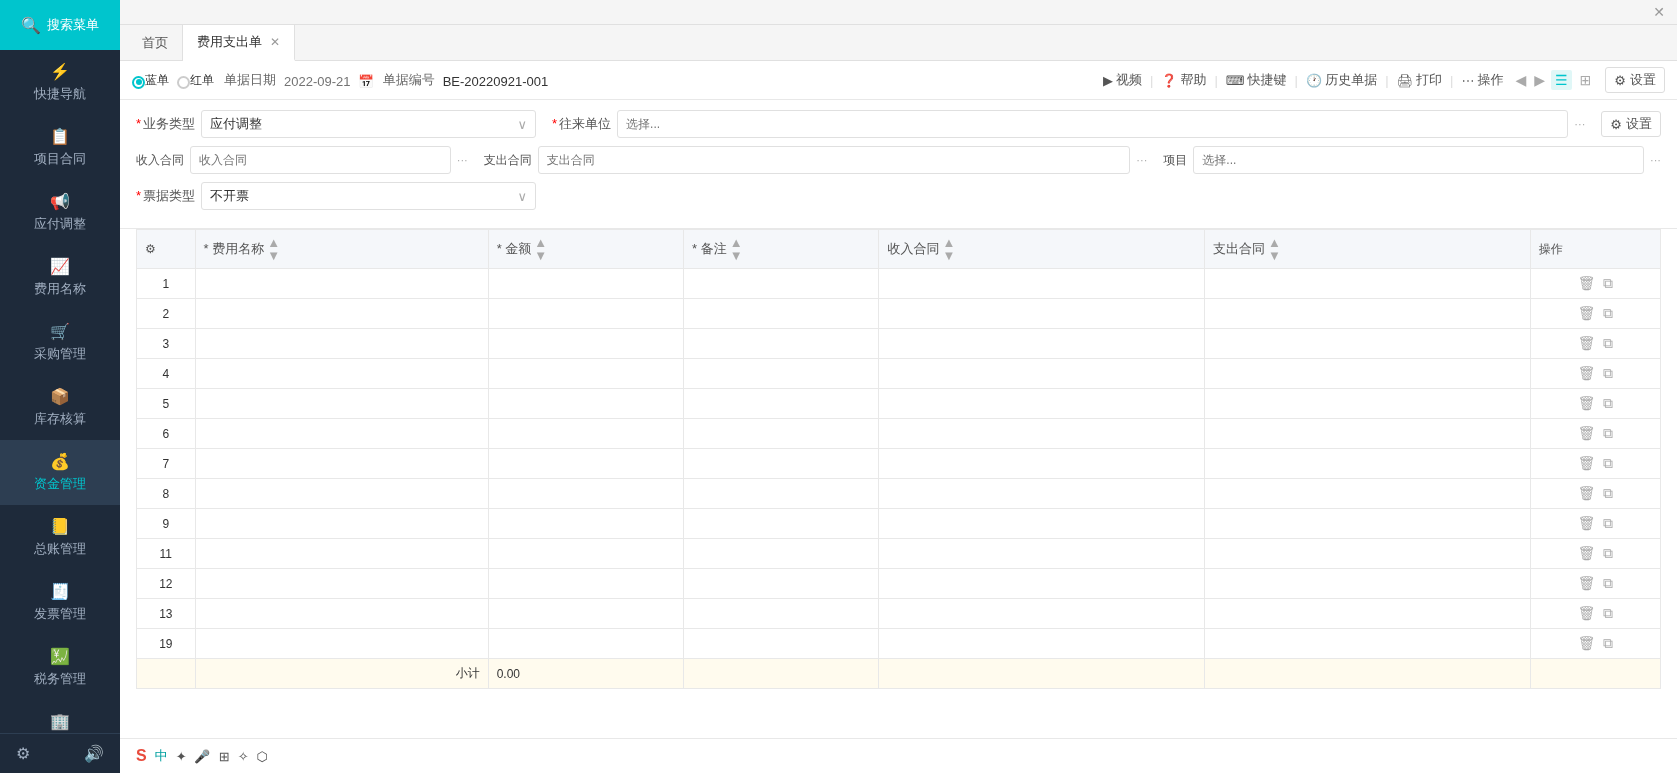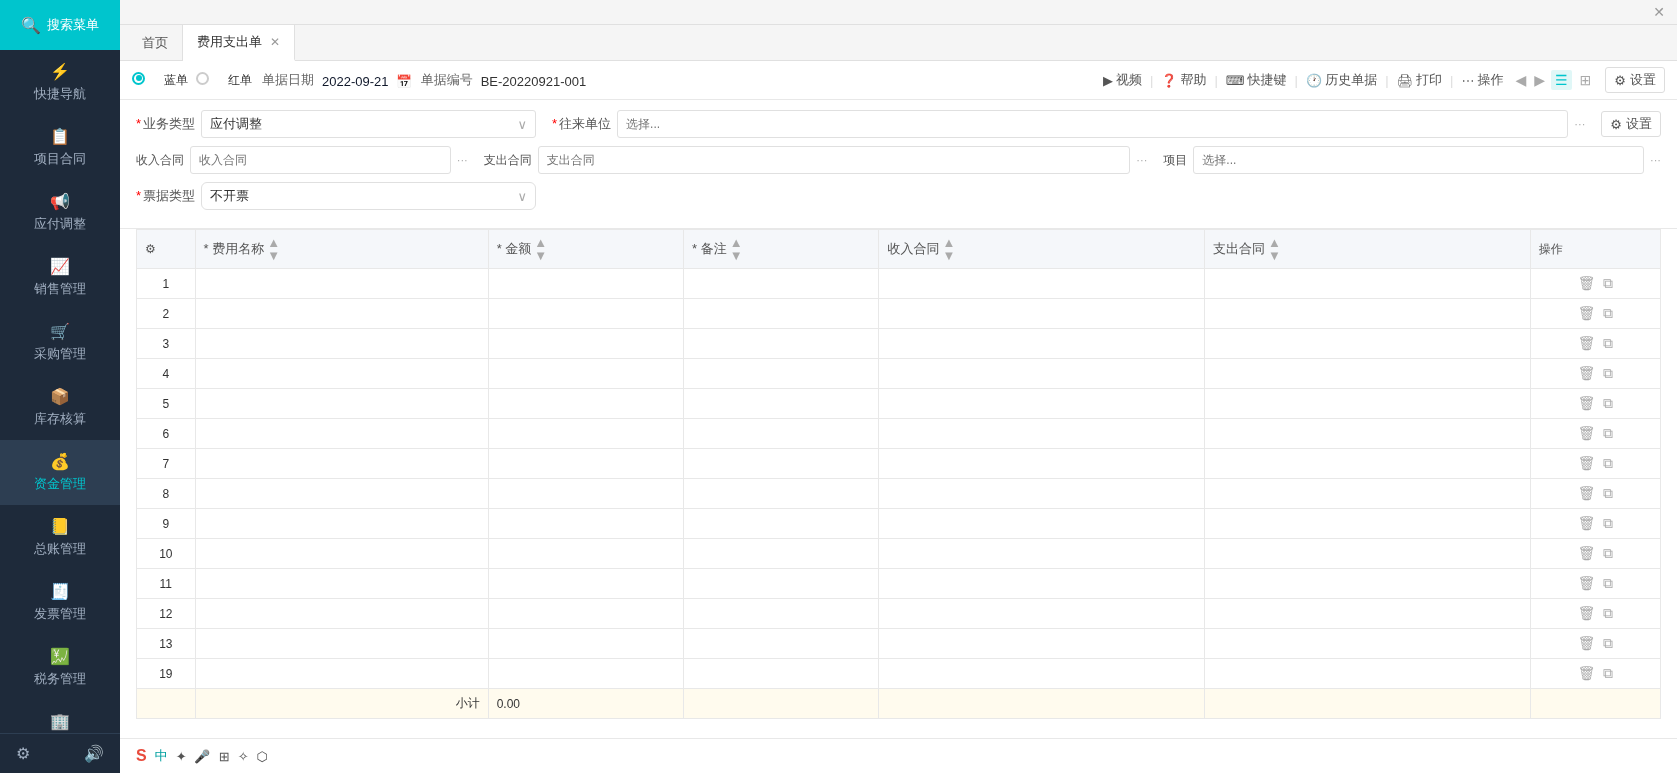--- a/index.html
+++ b/index.html
@@ -106,21 +106,21 @@
       border-bottom: 1px solid #e8e8e8;
       background: #fff;
     }
     .toolbar-left {
       display: flex;
       align-items: center;
       gap: 10px;
       font-size: 12px;
     }
     .radio-group { display: flex; align-items: center; gap: 8px; }
-    .radio-item { display: flex; align-items: flex-start; gap: 19px; cursor: pointer; }
+    .radio-item { display: flex; align-items: flex-end; gap: 0; cursor: pointer; }
     .radio-dot {
       width: 13px; height: 13px;
       border-radius: 50%;
       border: 2px solid #ccc;
       display: flex; align-items: center; justify-content: center;
     }
     .radio-dot.checked { border-color: #00c5cd; }
     .radio-dot.checked::after {
       content: '';
       width: 6px; height: 6px;
@@ -339,21 +339,21 @@
       <div class="sidebar-item">
       <span class="sidebar-item-icon">📋</span>
       <span>项目合同</span>
     </div>
       <div class="sidebar-item">
       <span class="sidebar-item-icon">📢</span>
       <span>应付调整</span>
     </div>
       <div class="sidebar-item">
       <span class="sidebar-item-icon">📈</span>
-      <span>销售管理</span>
+      <span>费用名称</span>
     </div>
       <div class="sidebar-item">
       <span class="sidebar-item-icon">🛒</span>
       <span>采购管理</span>
     </div>
       <div class="sidebar-item">
       <span class="sidebar-item-icon">📦</span>
       <span>库存核算</span>
     </div>
       <div class="sidebar-item active">
@@ -408,21 +408,21 @@
             <div class="radio-dot checked"></div>
             <span class="radio-label">蓝单</span>
           </div>
           <div class="radio-item">
             <div class="radio-dot"></div>
             <span class="radio-label">红单</span>
           </div>
         </div>
         <div class="form-meta">
           <span class="meta-label">单据日期</span>
-          <span style="color:#0f172a;">2022-09-21</span>
+          <span style="color:#737373;">2022-09-21</span>
           <span class="calendar-icon">📅</span>
           <span class="meta-label">单据编号</span>
           <span style="color:#333;">BE-20220921-001</span>
         </div>
       </div>
       <div class="toolbar-right" id="toolbar-actions">
         <div style="display: flex; align-items: center; gap: 8px; font-size: 12px; color: rgb(85, 85, 85);">
             <div class="toolbar-action">
               <span>▶</span>
               <span>视频</span>
@@ -507,21 +507,21 @@
           <input class="field-input" style="flex: 1 1 0%;" placeholder="选择...">
           <span class="field-dots">···</span>
         </div>
       </div>
 
       <div class="field-row">
         <div class="field-group" style="max-width:400px;">
           <span class="field-label">
             <span class="required-star">*</span><span>票据类型</span>
           </span>
-          <div class="field-select" style="flex:1;border-radius:6px;">
+          <div class="field-select" style="flex:1;">
             <span>不开票</span>
             <span style="color:#aaa;">∨</span>
           </div>
         </div>
       </div>
     </div>
 
     <div class="table-container">
       <table class="expense-table">
         <thead>
@@ -678,32 +678,20 @@
       <td></td>
       <td></td>
       <td></td>
       <td></td>
       <td style="text-align:center;">
         <span class="op-icon">🗑</span>
         <span class="op-icon">⧉</span>
       </td>
     </tr>
             <tr>
-      <td class="row-num">10</td>
-      <td></td>
-      <td></td>
-      <td></td>
-      <td></td>
-      <td></td>
-      <td style="text-align:center;">
-        <span class="op-icon">🗑</span>
-        <span class="op-icon">⧉</span>
-      </td>
-    </tr>
-            <tr>
       <td class="row-num">11</td>
       <td></td>
       <td></td>
       <td></td>
       <td></td>
       <td></td>
       <td style="text-align:center;">
         <span class="op-icon">🗑</span>
         <span class="op-icon">⧉</span>
       </td>

